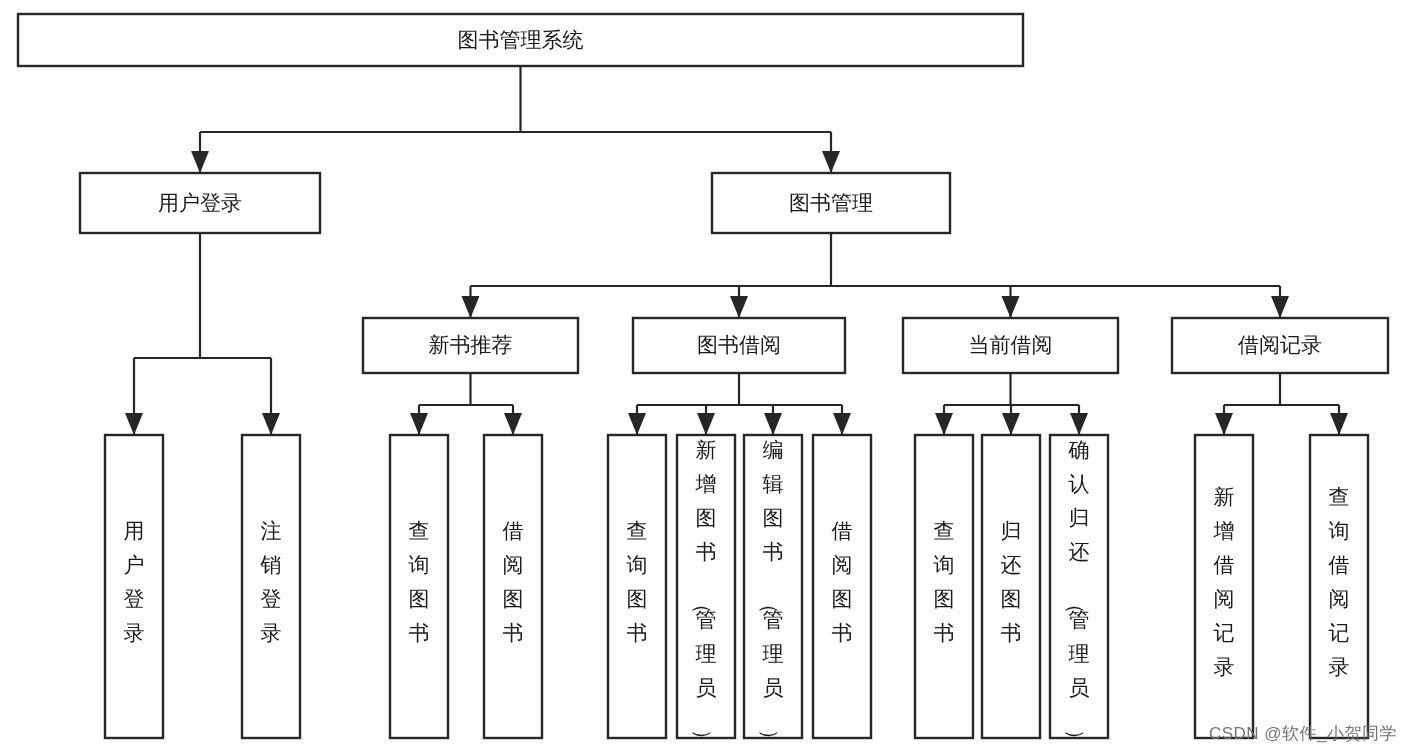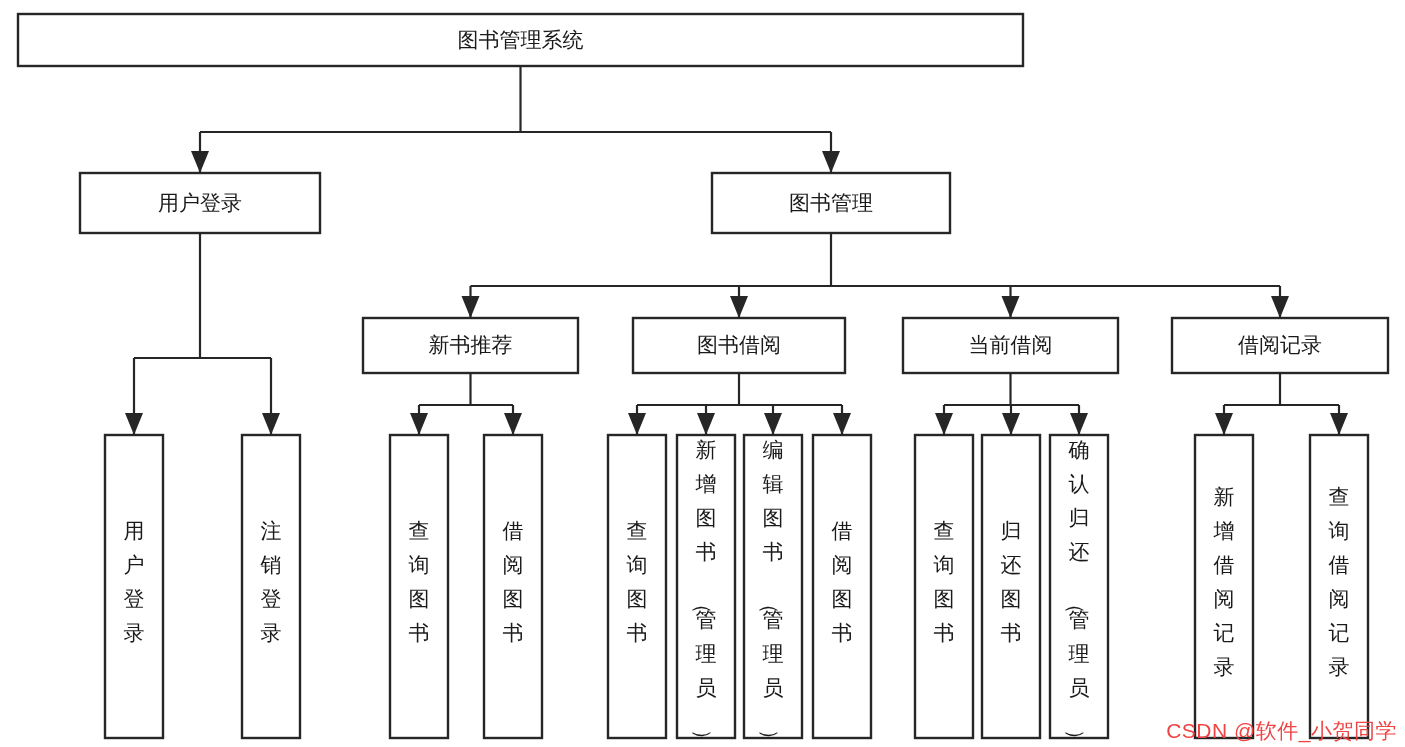--- a/index.html
+++ b/index.html
@@ -50,22 +50,22 @@
   .node-label-v {
     fill: #1a1a1a;
     font-family: "Liberation Sans", "DejaVu Sans", sans-serif;
     font-size: 21px;
     text-anchor: middle;
   }
   .watermark {
     position: absolute;
     right: 8px;
     bottom: 2px;
-    color: #ef4444;
-    font-size: 21px;
+    color: #737373;
+    font-size: 17px;
     font-family: "Liberation Sans", "DejaVu Sans", sans-serif;
     letter-spacing: 0.5px;
     white-space: nowrap;
     pointer-events: none;
   }
 </style>
 </head>
 <body>
 
 <div id="canvas-wrap">

